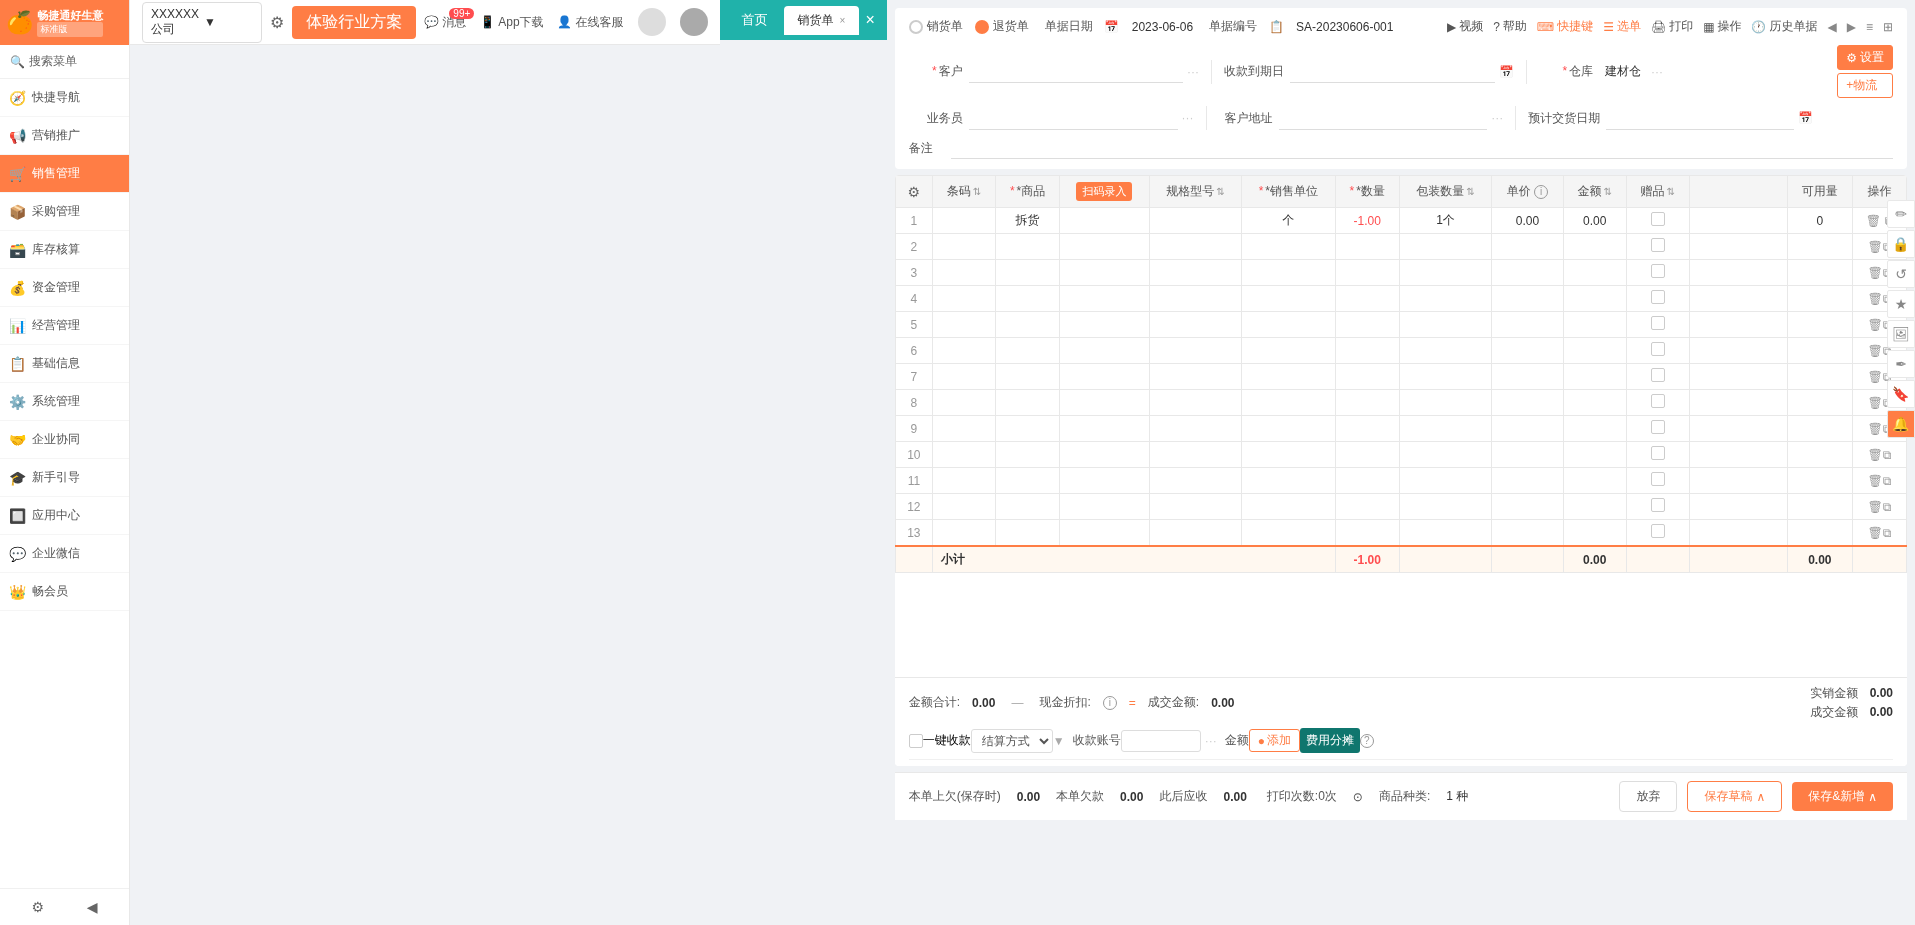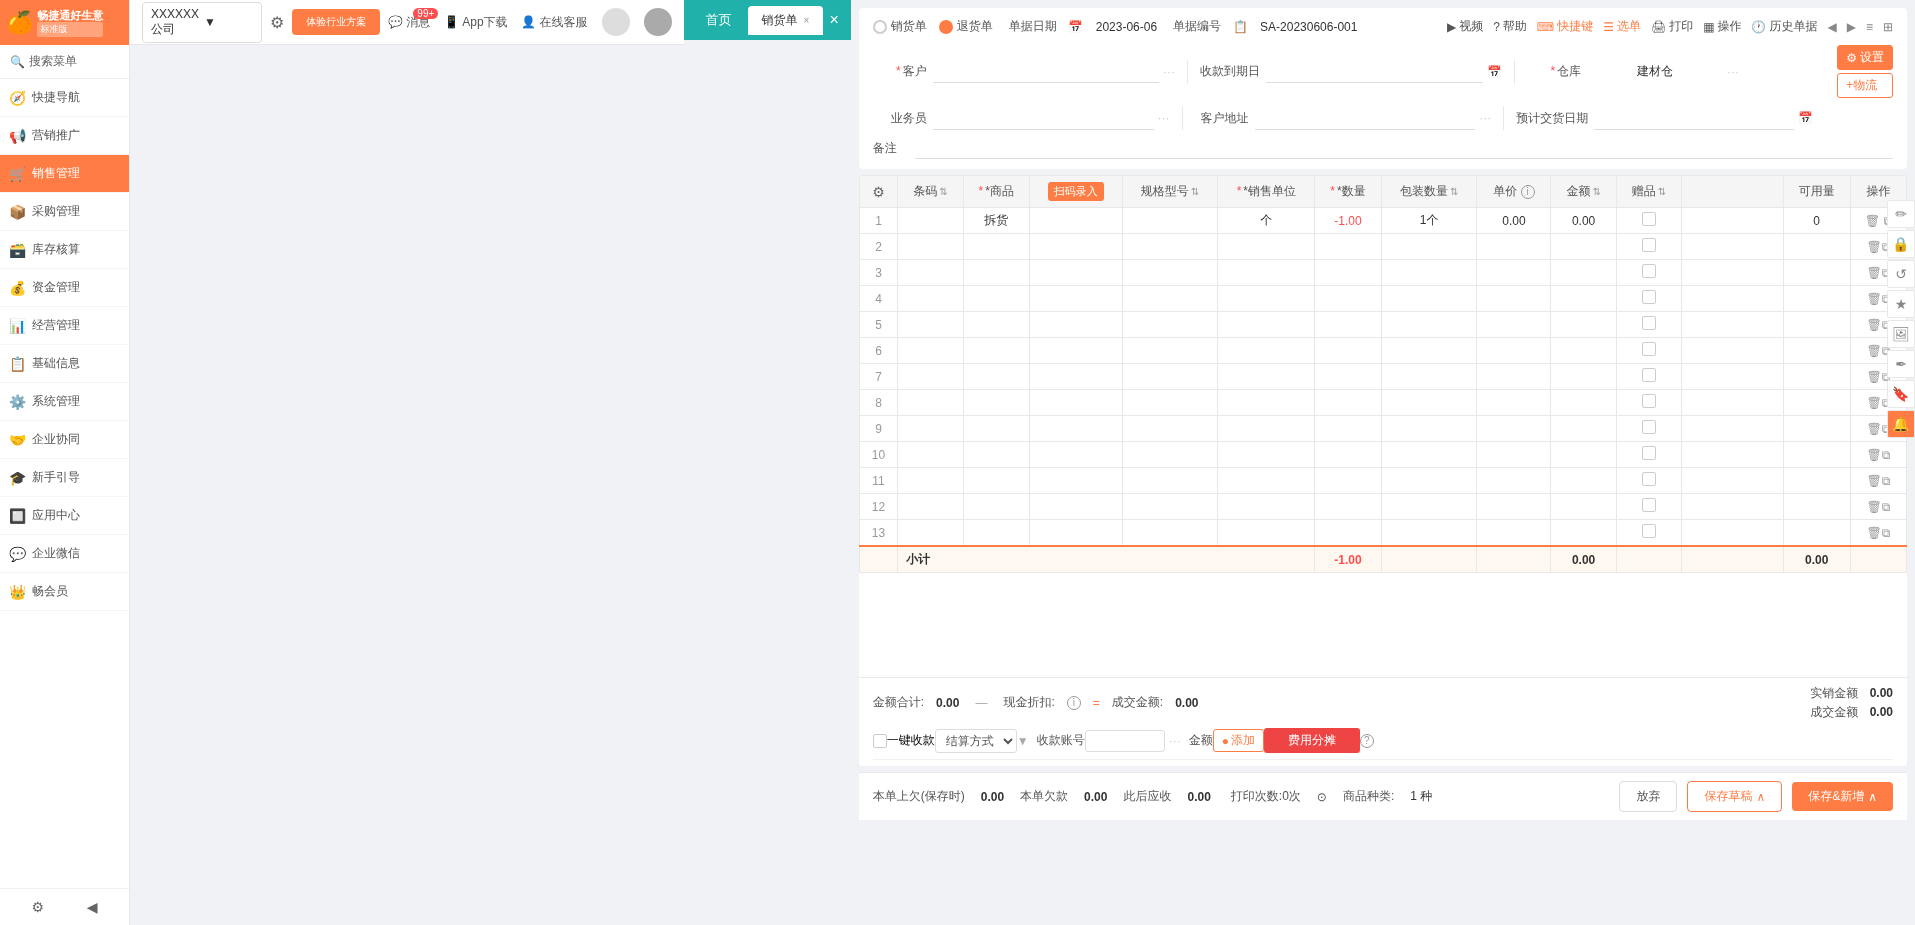--- a/index.html
+++ b/index.html
@@ -16,21 +16,21 @@
     .sidebar-item .icon { width: 16px; height: 16px; display: flex; align-items: center; justify-content: center; font-size: 14px; }
     .sidebar-bottom { margin-top: auto; display: flex; align-items: center; justify-content: space-around; padding: 10px; border-top: 1px solid #f0f0f0; }
 
     
     .main { flex: 1; display: flex; flex-direction: row; height: 828px; overflow: hidden; }
 
     
     .topbar { height: 45px; background: #fff; display: flex; align-items: center; padding: 0 12px; border-bottom: 1px solid #e8e8e8; gap: 8px; flex-shrink: 0; }
     .company-select { display: flex; align-items: center; gap: 4px; border: 1px solid #ddd; border-radius: 4px; padding: 4px 8px; cursor: pointer; min-width: 120px; }
     .company-select span { flex: 1; color: #333; }
-    .topbar-btn-experience { background: #ff7d45; color: #fff; border: none; border-radius: 4px; padding: 6px 14px; cursor: pointer; font-size: 10px; }
+    .topbar-btn-experience { background: #ff7d45; color: #fff; border: none; border-radius: 4px; padding: 6px 14px; cursor: pointer; font-size: 16px; }
     .topbar-right { margin-left: auto; display: flex; align-items: center; gap: 14px; color: #555; cursor: pointer; }
     .topbar-right .msg-badge { position: relative; }
     .badge-red { background: #ff4d4f; color: #fff; border-radius: 8px; padding: 0 4px; font-size: 10px; position: absolute; top: -6px; right: -8px; }
     .topbar-avatar { width: 28px; height: 28px; background: #ddd; border-radius: 50%; }
 
     
     .tabbar { height: 40px; background: #20b2aa; display: flex; align-items: center; padding: 16px 8px; gap: 2px; flex-shrink: 0; }
     .tabbar-home { color: #fff; padding: 6px 14px; cursor: pointer; font-size: 13px; }
     .tab-item { background: #fff; border-radius: 4px 4px 0 0; padding: 6px 14px; display: flex; align-items: center; gap: 6px; cursor: pointer; font-size: 12px; color: #333; }
     .tab-close { color: #999; font-size: 10px; cursor: pointer; }
@@ -84,21 +84,21 @@
     .summary-row td { background: #fff8f0; font-weight: bold; border-top: 2px solid #ff7d45; }
 
     
     .bottom-bar { background: #fff; border-top: 1px solid #e8e8e8; padding: 6px 14px; flex-shrink: 0; }
     .bottom-totals { display: flex; align-items: center; gap: 12px; color: #555; margin-bottom: 6px; }
     .total-eq { color: #ff7d45; }
     .bottom-payment { display: flex; align-items: center; padding-bottom: 6px; border-bottom: 1px solid #f0f0f0; }
     .payment-checkbox { width: 14px; height: 14px; border: 1px solid #ccc; border-radius: 2px; cursor: pointer; }
     .payment-select { border: 1px solid #ddd; border-radius: 3px; padding: 3px 6px; color: #555; background: #fff; cursor: pointer; }
     .add-btn-orange { background: none; border: 1px solid #ff7d45; color: #ff7d45; border-radius: 3px; padding: 2px 8px; cursor: pointer; font-size: 11px; display: flex; align-items: center; gap: 2px; }
-    .fenyong-btn { background: #ef4444; color: #fff; border: none; border-radius: 3px; padding: 4px 24px; cursor: pointer; font-size: 12px; }
+    .fenyong-btn { background: #0f766e; color: #fff; border: none; border-radius: 3px; padding: 4px 6px; cursor: pointer; font-size: 12px; }
 
     
     .footer-bar { background: #fff; border-top: 1px solid #e8e8e8; padding: 8px 14px; display: flex; align-items: center; gap: 14px; flex-shrink: 0; }
     .footer-info { display: flex; align-items: center; gap: 16px; color: #555; flex: 1; }
     .footer-right { display: flex; align-items: center; gap: 10px; }
     .abandon-btn { border: 1px solid #ddd; background: #fff; color: #555; border-radius: 4px; padding: 6px 16px; cursor: pointer; }
     .save-draft-btn { border: 1px solid #ff7d45; background: #fff; color: #ff7d45; border-radius: 4px; padding: 6px 16px; cursor: pointer; display: flex; align-items: center; gap: 4px; }
     .save-new-btn { background: #ff7d45; color: #fff; border: none; border-radius: 4px; padding: 6px 16px; cursor: pointer; display: flex; align-items: center; gap: 4px; }
 
     
@@ -302,21 +302,21 @@
           <input class="field-input" type="text" value="" style="">
           <span class="field-dots">···</span>
         </div>
         <div class="field-separator"></div>
         <div class="form-field" style="flex:2;">
           <span class="field-label">收款到期日</span>
           <input class="field-input" type="text" style="">
           <span class="field-calendar">📅</span>
         </div>
         <div class="field-separator"></div>
-        <div class="form-field" style="flex:2;gap:44px;">
+        <div class="form-field" style="flex:2;">
           <span class="field-label required">仓库</span>
           <span style="color:#333; padding: 4px 6px;">建材仓</span>
           <span class="field-dots">···</span>
         </div>
         <div style="display:flex; flex-direction:column; gap:3px; margin-left: 8px;">
           <button class="right-btn filled">
             <span>⚙</span>
             <span>设置</span>
           </button>
           <button class="right-btn">

